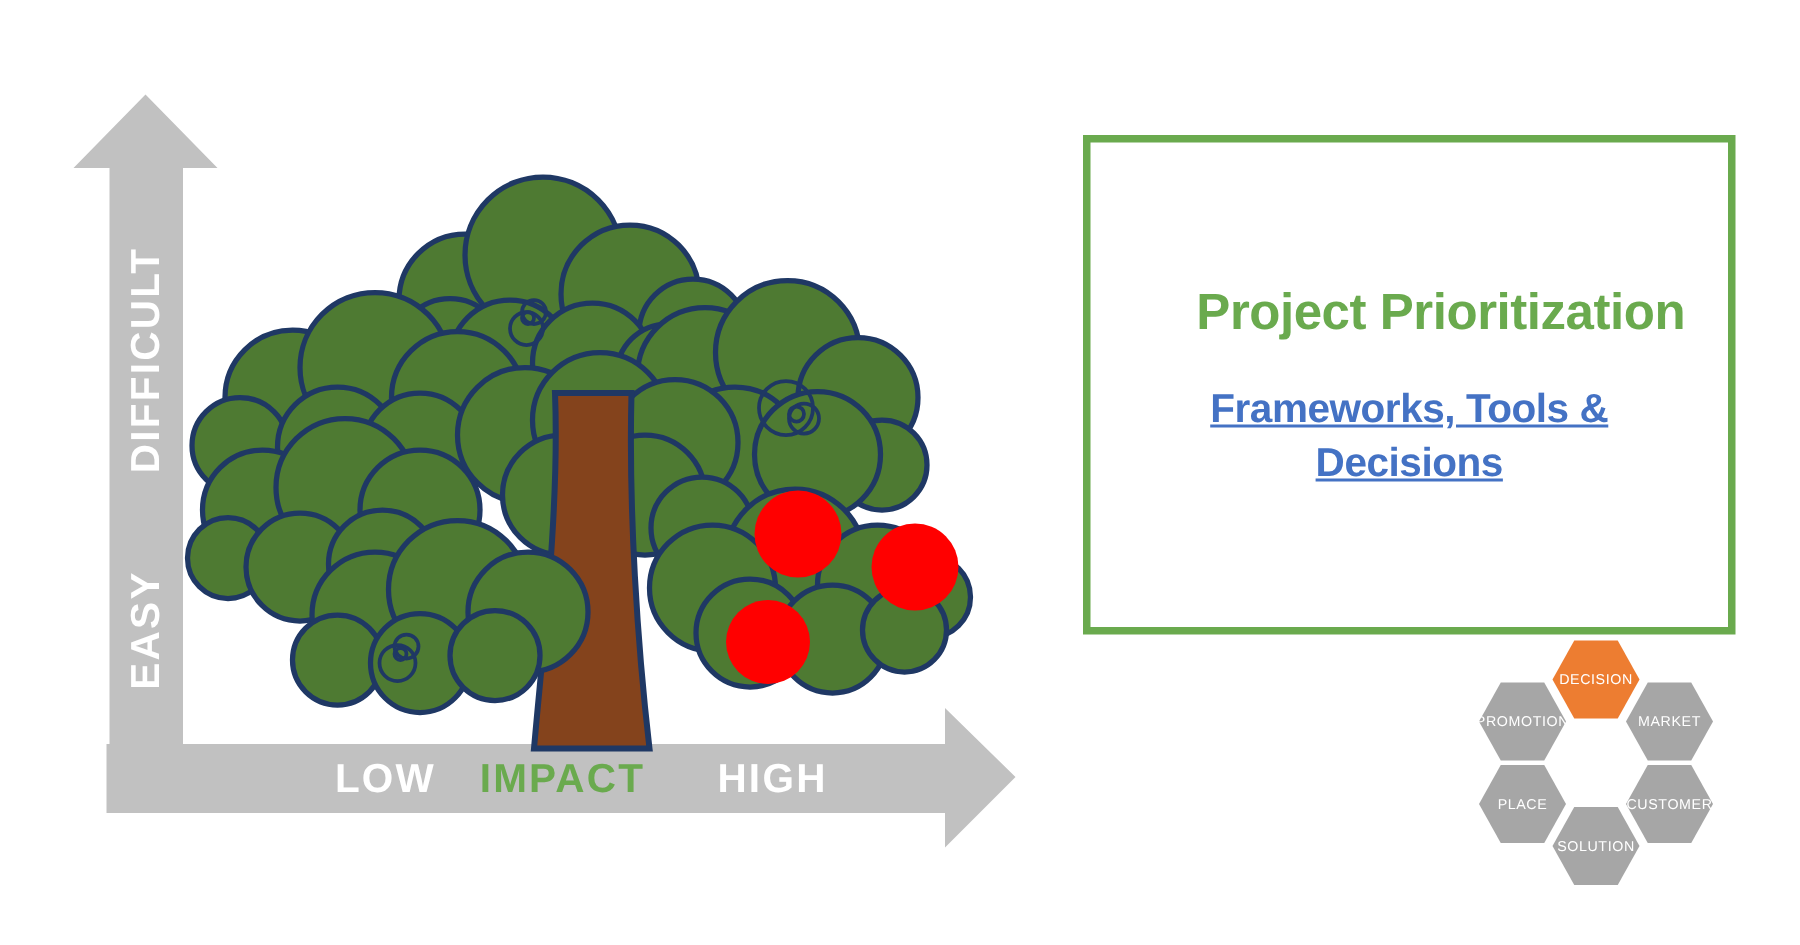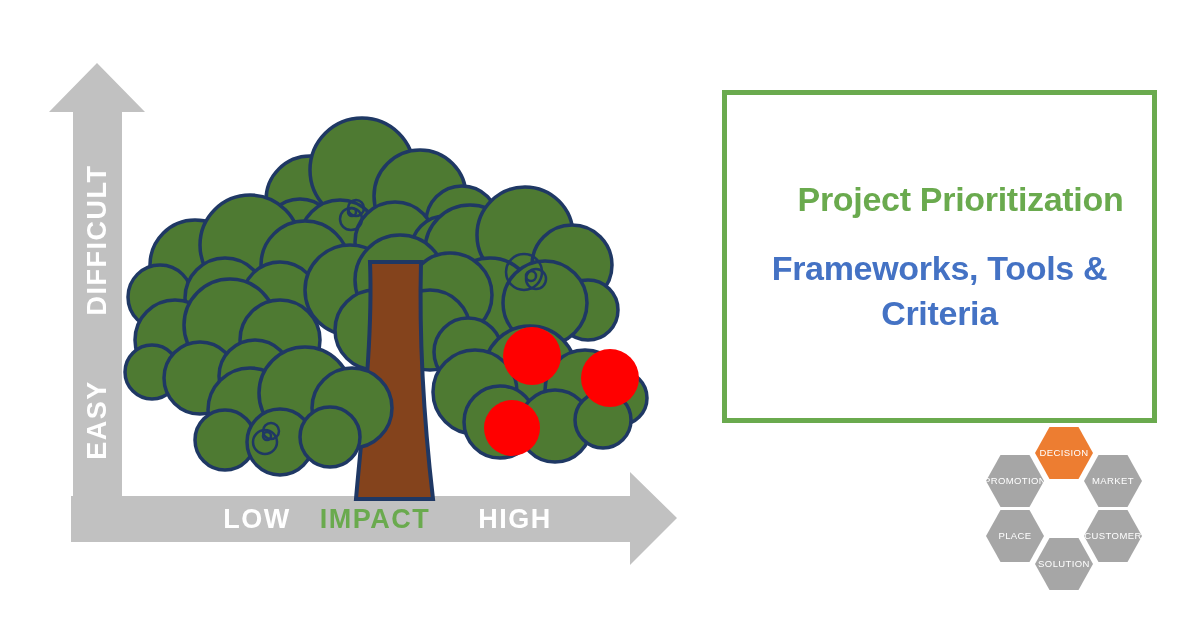--- a/index.html
+++ b/index.html
@@ -44,22 +44,22 @@
     position:absolute;left:722px;top:90px;width:435px;height:333px;
     box-sizing:border-box;border:5px solid var(--accent-green);background:#fff;
     display:flex;flex-direction:column;align-items:center;justify-content:center;
     gap:24px;text-align:center;
   }
   .title-heading{
     color:var(--accent-green);font-size:34px;font-weight:700;
     line-height:1.32;letter-spacing:-.3px;margin-left:42px;
   }
   .title-sub{
-    color:var(--accent-blue);font-size:34px;font-weight:700;
-    line-height:1.32;letter-spacing:-.3px;
+    color:var(--accent-blue);font-size:27px;font-weight:700;
+    line-height:1.32;letter-spacing:-.3px;text-decoration:underline;
   }
 </style>
 </head>
 <body>
 
 <div class="stage">
 
   <svg class="scene" width="1200" height="630" viewBox="0 0 1200 630">
 
     <polygon class="arrow" points="97,63 145,112 122,112 122,542 73,542 73,112 49,112"></polygon>
@@ -169,17 +169,17 @@
       <text class="hex-label" text-anchor="middle" x="1064" y="567">SOLUTION</text>
     </g>
   </svg>
 
   <div class="title-box">
     <div class="title-heading">
       <div>Project Prioritization</div>
     </div>
     <div class="title-sub">
       <div>Frameworks, Tools &amp;</div>
-      <div>Criteria</div>
+      <div>Decisions</div>
     </div>
   </div>
 
 </div>
 
 </body></html>

